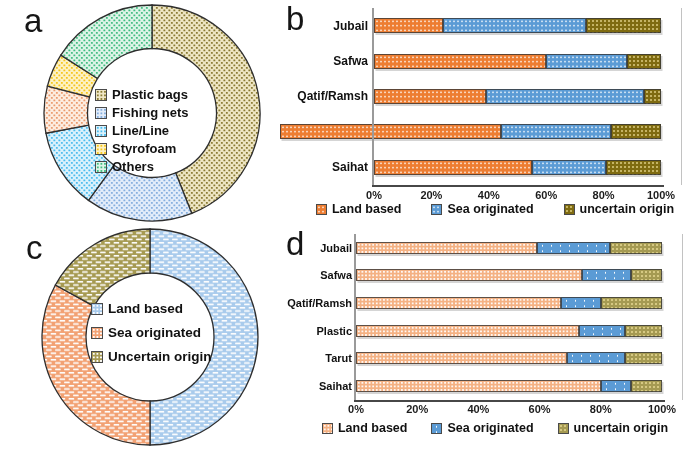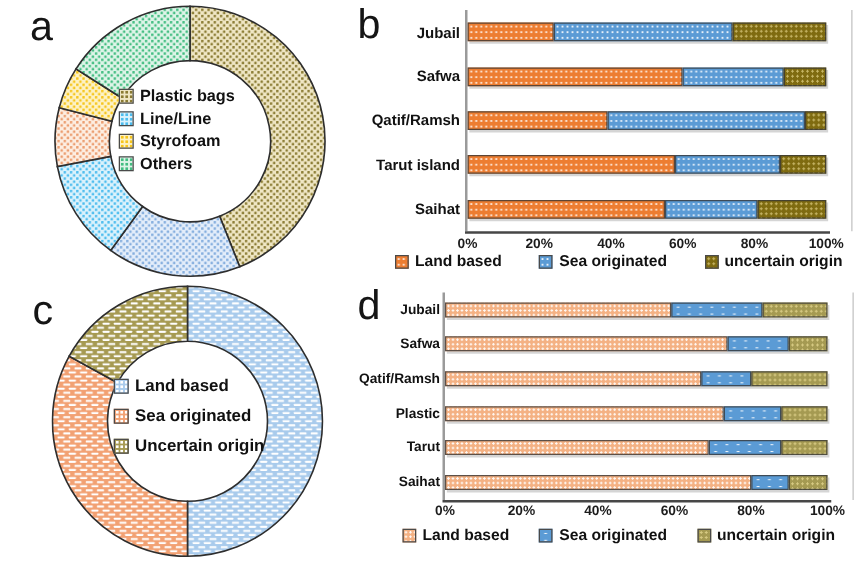--- a/index.html
+++ b/index.html
@@ -13,21 +13,21 @@
   .letter{position:absolute;font-size:33px;line-height:1;color:#151515;}
   #panel-a .letter{left:24px;top:4px;}
   #panel-b .letter{left:6px;top:2px;}
   #panel-c .letter{left:26px;top:6px;}
   #panel-d .letter{left:6px;top:2px;}
 
   .donut{position:absolute;width:218px;height:218px;}
   #donut-a{left:43px;top:4px;}
   #donut-c{left:41px;top:3px;}
   .donut-legend{position:absolute;display:flex;flex-direction:column;}
-  #legend-a{left:95px;top:69px;gap:3px;}
+  #legend-a{left:95px;top:87px;gap:3px;}
   #legend-c{left:91px;top:76px;gap:9px;}
   .dl-row{display:flex;align-items:center;gap:5px;}
   .dl-swatch{width:12px;height:12px;border:1.2px solid #4a4a4a;box-sizing:border-box;flex:0 0 auto;}
   .dl-label{font-weight:700;font-size:13px;color:#111;white-space:nowrap;}
   #legend-c .dl-label{font-size:13.5px;}
 
   .rows{position:absolute;display:grid;grid-auto-rows:1fr;align-items:center;}
   #rows-b{left:0;top:8px;width:381px;height:177px;}
   #rows-d{left:0;top:9px;width:382px;height:166px;}
   .brow{display:flex;align-items:center;width:100%;}
@@ -113,20 +113,24 @@
         <path d="M 2.91 129.24 A 108 108 0 0 1 4.39 82.14 L 46.53 92.96 A 64.5 64.5 0 0 0 45.64 121.09 Z" fill="url(#donut-a-p3)" stroke="#2e2e2e" stroke-width="1.3"></path>
         <path d="M 4.39 82.14 A 108 108 0 0 1 17.81 51.13 L 54.54 74.44 A 64.5 64.5 0 0 0 46.53 92.96 Z" fill="url(#donut-a-p4)" stroke="#2e2e2e" stroke-width="1.3"></path>
         <path d="M 17.81 51.13 A 108 108 0 0 1 109.00 1.00 L 109.00 44.50 A 64.5 64.5 0 0 0 54.54 74.44 Z" fill="url(#donut-a-p5)" stroke="#2e2e2e" stroke-width="1.3"></path>
       </svg>
     <div class="donut-legend" id="legend-a">
         <div class="dl-row">
           <span class="dl-swatch" style="background-color: rgb(239, 230, 196); background-image: radial-gradient(rgb(138, 123, 51) 1.1px, transparent 1.4px); background-size: 3.6px 3.6px;"></span>
           <span class="dl-label">Plastic bags</span>
         </div>
         <div class="dl-row">
+          <span class="dl-swatch" style="background-color: rgb(227, 237, 250); background-image: radial-gradient(rgb(133, 174, 222) 1.1px, transparent 1.4px); background-size: 3.6px 3.6px;"></span>
+          <span class="dl-label">Fishing nets</span>
+        </div>
+        <div class="dl-row">
           <span class="dl-swatch" style="background-color: rgb(219, 242, 252); background-image: radial-gradient(rgb(76, 188, 238) 1.1px, transparent 1.4px); background-size: 3.6px 3.6px;"></span>
           <span class="dl-label">Line/Line</span>
         </div>
         <div class="dl-row">
           <span class="dl-swatch" style="background-color: rgb(253, 242, 197); background-image: radial-gradient(rgb(246, 197, 27) 1.1px, transparent 1.4px); background-size: 3.6px 3.6px;"></span>
           <span class="dl-label">Styrofoam</span>
         </div>
         <div class="dl-row">
           <span class="dl-swatch" style="background-color: rgb(222, 244, 232); background-image: radial-gradient(rgb(66, 189, 129) 1.1px, transparent 1.4px); background-size: 3.6px 3.6px;"></span>
           <span class="dl-label">Others</span>
@@ -155,21 +159,20 @@
         </div>
         <div class="brow">
           <div class="blabel">Qatif/Ramsh</div>
           <div class="btrack">
             <span class="bseg p-dots" style="width: 39%; background-color: rgb(237, 125, 49);"></span>
             <span class="bseg p-dots" style="width: 55%; background-color: rgb(91, 155, 213);"></span>
             <span class="bseg p-dots-gold" style="width: 6%; background-color: rgb(127, 107, 16);"></span>
           </div>
         </div>
         <div class="brow">
-          <div class="blabel">Tarut island</div>
           <div class="btrack">
             <span class="bseg p-dots" style="width: 58%; background-color: rgb(237, 125, 49);"></span>
             <span class="bseg p-dots" style="width: 29%; background-color: rgb(91, 155, 213);"></span>
             <span class="bseg p-dots-gold" style="width: 13%; background-color: rgb(127, 107, 16);"></span>
           </div>
         </div>
         <div class="brow">
           <div class="blabel">Saihat</div>
           <div class="btrack">
             <span class="bseg p-dots" style="width: 55%; background-color: rgb(237, 125, 49);"></span>

